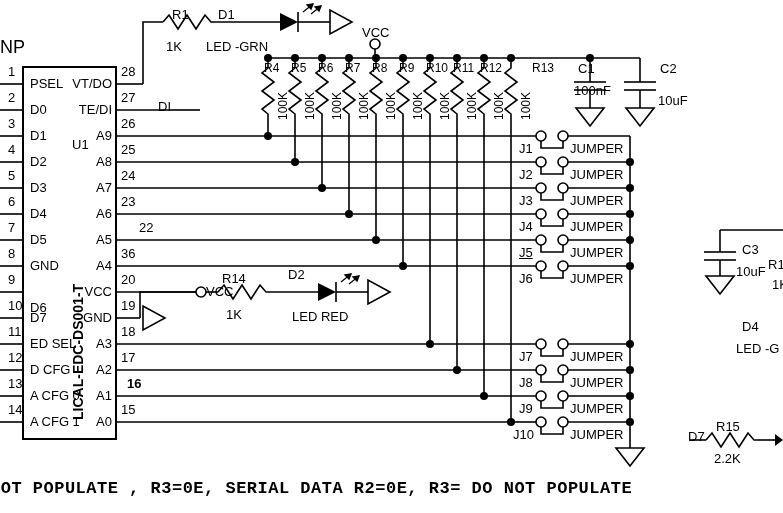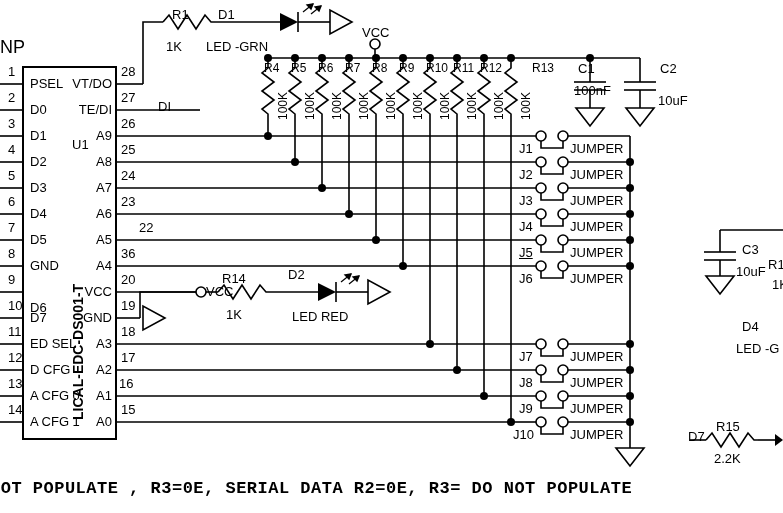--- a/index.html
+++ b/index.html
@@ -327,21 +327,21 @@
       <div class="lbl" style="left: 121px; top: 247px;">36</div>
       <div class="lbl" style="top: 259px; left: 0px; width: 112px; text-align: right; position: absolute;">A4</div>
       <div class="lbl" style="left: 121px; top: 273px;">20</div>
       <div class="lbl" style="top: 285px; left: 0px; width: 112px; text-align: right; position: absolute;">VCC</div>
       <div class="lbl" style="left: 121px; top: 299px;">19</div>
       <div class="lbl" style="top: 311px; left: 0px; width: 112px; text-align: right; position: absolute;">GND</div>
       <div class="lbl" style="left: 121px; top: 325px;">18</div>
       <div class="lbl" style="top: 337px; left: 0px; width: 112px; text-align: right; position: absolute;">A3</div>
       <div class="lbl" style="left: 121px; top: 351px;">17</div>
       <div class="lbl" style="top: 363px; left: 0px; width: 112px; text-align: right; position: absolute;">A2</div>
-      <div class="lbl" style="left: 119px; top: 377px;">16</div>
+      <div class="lbl" style="left: 127px; top: 377px; font-weight: bold;">16</div>
       <div class="lbl" style="top: 389px; left: 0px; width: 112px; text-align: right; position: absolute;">A1</div>
       <div class="lbl" style="left: 121px; top: 403px;">15</div>
       <div class="lbl" style="top: 415px; left: 0px; width: 112px; text-align: right; position: absolute;">A0</div>
     </div>
 
   <div class="lbl" style="left:0px;top:38px;font-size:18px;">NP</div>
   <div class="lbl" style="left:158px;top:100px;">DI</div>
   <div class="lbl" style="left:362px;top:26px;">VCC</div>
   <div class="lbl" style="left:206px;top:285px;">VCC</div>
   <div class="lbl" style="left:688px;top:430px;">D7</div>

